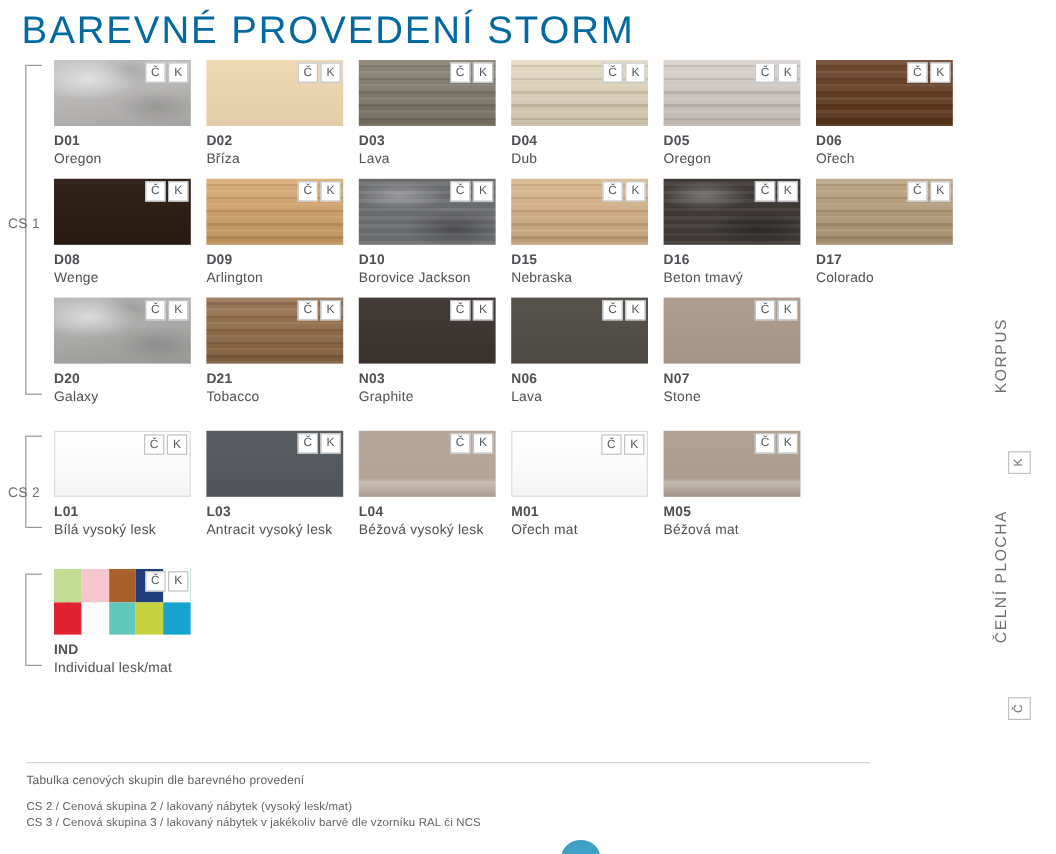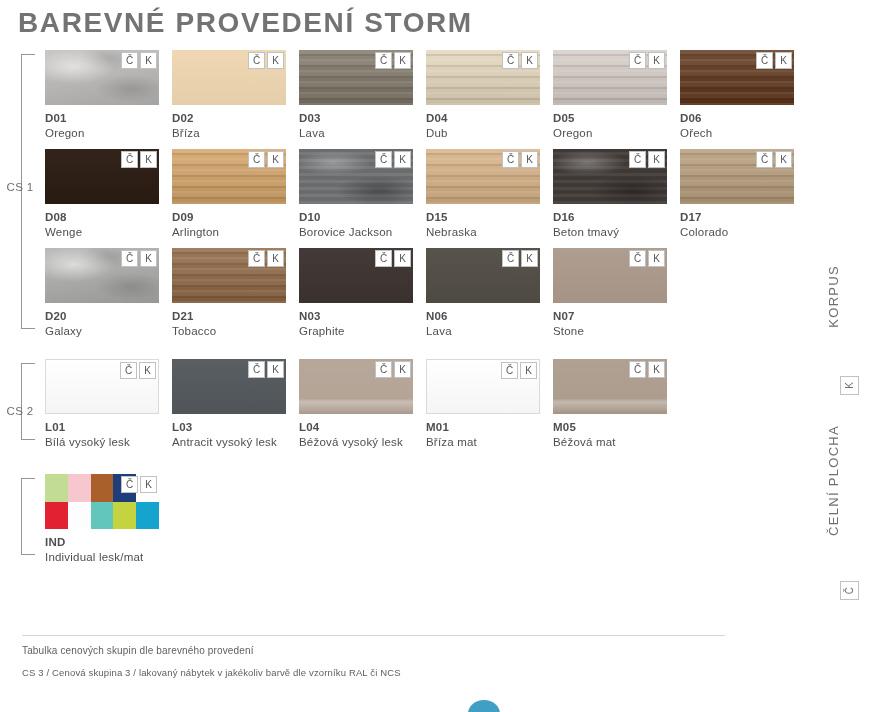--- a/index.html
+++ b/index.html
@@ -16,24 +16,24 @@
     font-family: "Liberation Sans", sans-serif;
     color: #58585a;
     -webkit-font-smoothing: antialiased;
   }
 
   
   #page-title {
     position: absolute;
     left: 18px;
     top: 7px;
-    font-size: 28px;
+    font-size: 32px;
     letter-spacing: 1.6px;
-    font-weight: 700;
-    color: #737373;
+    font-weight: 400;
+    color: #0369a1;
     white-space: nowrap;
   }
 
   
   #board {
     position: absolute;
     left: 0;
     top: 50px;
     width: 836px;
   }
@@ -442,21 +442,21 @@
             <div class="name">Béžová vysoký lesk</div>
           </div>
           <div class="cell">
             <div class="swatch bordered" style="background: linear-gradient(rgba(255, 255, 255, 0.04), rgba(0, 0, 0, 0.04)), rgb(255, 255, 255);">
               <div class="badges">
                 <div class="badge">Č</div>
                 <div class="badge">K</div>
               </div>
             </div>
             <div class="code">M01</div>
-            <div class="name">Bříza mat</div>
+            <div class="name">Ořech mat</div>
           </div>
           <div class="cell">
             <div class="swatch" style="background: linear-gradient(rgba(255, 255, 255, 0.06) 0%, rgba(255, 255, 255, 0.02) 72%, rgba(255, 255, 255, 0.3) 78%, rgba(0, 0, 0, 0.05) 100%), rgb(171, 155, 140);">
               <div class="badges">
                 <div class="badge">Č</div>
                 <div class="badge">K</div>
               </div>
             </div>
             <div class="code">M05</div>
             <div class="name">Béžová mat</div>
@@ -509,16 +509,17 @@
   </div>
   <div class="side-key" style="margin:6px 0 0 14px;">
     <span>Č</span>
   </div>
 </div>
 
 <div id="footer-rule"></div>
 
 <div id="footer">
   <div class="footer-title">Tabulka cenových skupin dle barevného provedení</div>
+  <div class="footer-line">CS 2 / Cenová skupina 2 / lakovaný nábytek (vysoký lesk/mat)</div>
   <div class="footer-line">CS 3 / Cenová skupina 3 / lakovaný nábytek v jakékoliv barvě dle vzorníku RAL či NCS</div>
 </div>
 
 <div id="bottom-arc"></div>
 
 </body></html>

